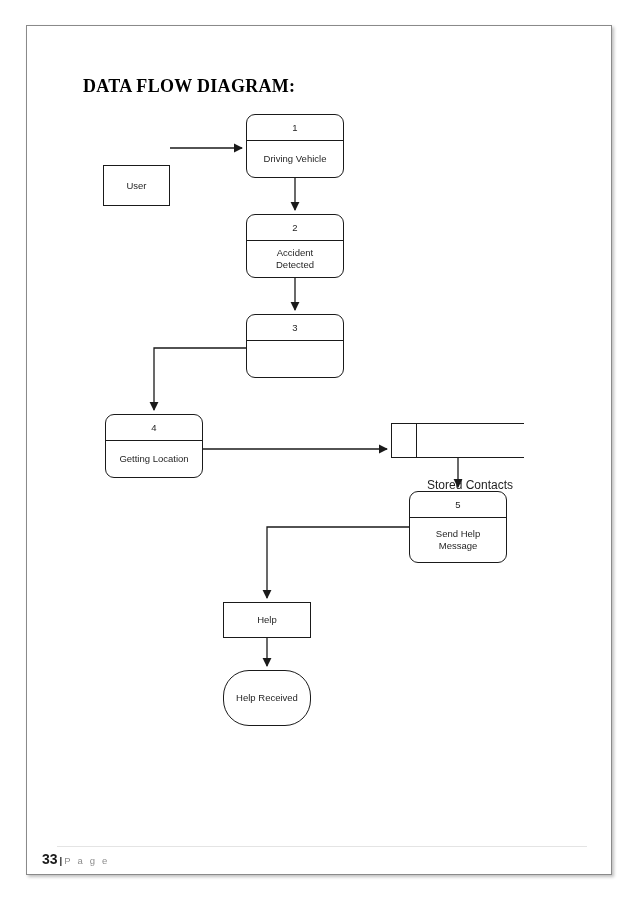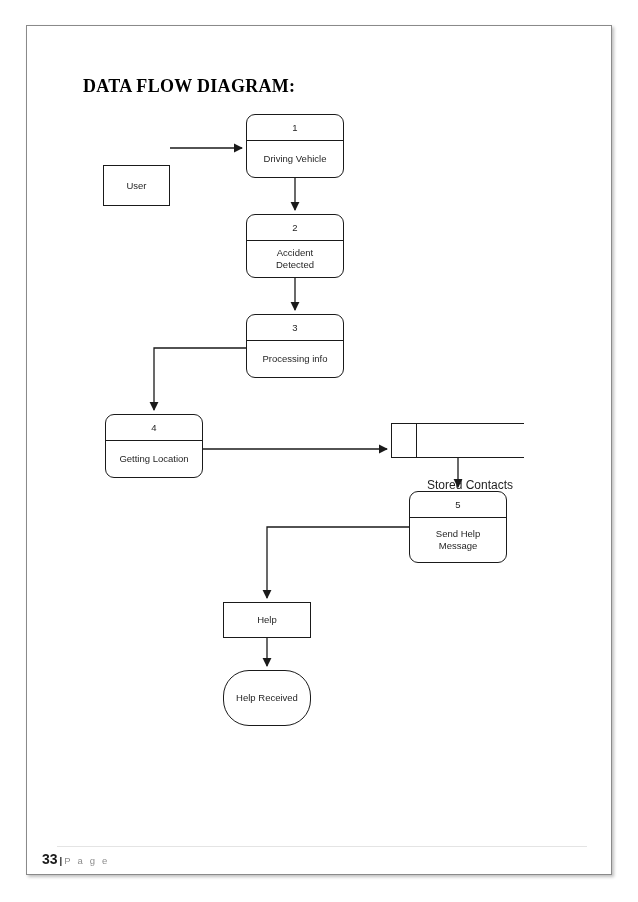--- a/index.html
+++ b/index.html
@@ -222,21 +222,20 @@
     </div>
 
     <div class="node rounded" id="node-process-2" style="left:219px; top:188px; width:98px; height:64px;">
       <div class="num">2</div>
       <div class="lbl">Accident
 Detected</div>
     </div>
 
     <div class="node rounded" id="node-process-3" style="left:219px; top:288px; width:98px; height:64px;">
       <div class="num">3</div>
-      <div class="lbl">Processing info</div>
     </div>
 
     <div class="node rounded" id="node-process-4" style="left:78px; top:388px; width:98px; height:64px;">
       <div class="num">4</div>
       <div class="lbl">Getting Location</div>
     </div>
 
     <div id="store-stored-contacts" style="left:364px; top:397px;">
       <div class="ds-top"></div>
       <div class="ds-bot"></div>

